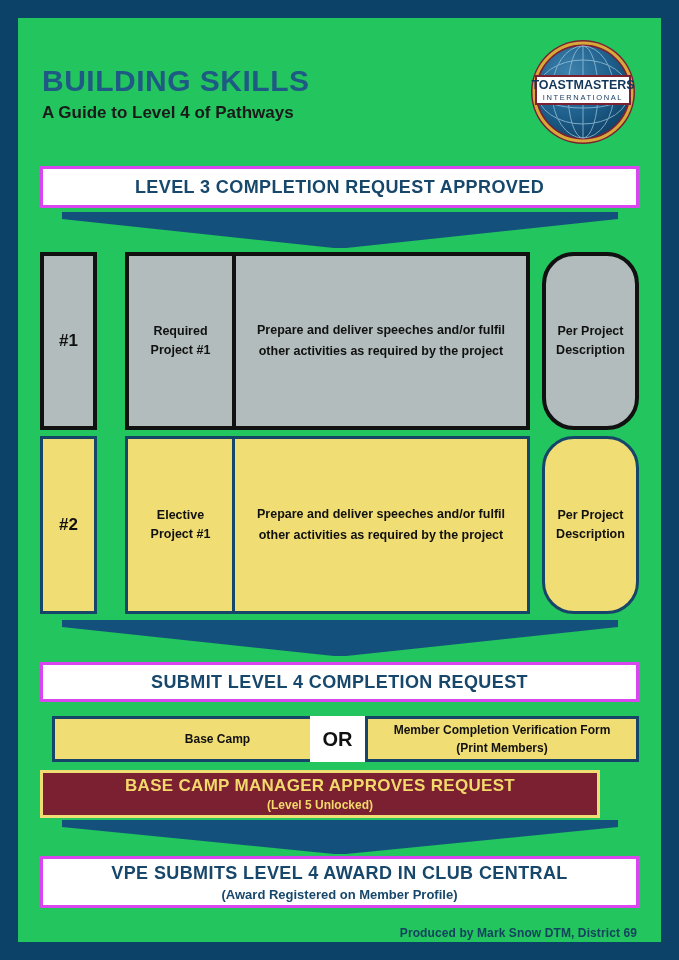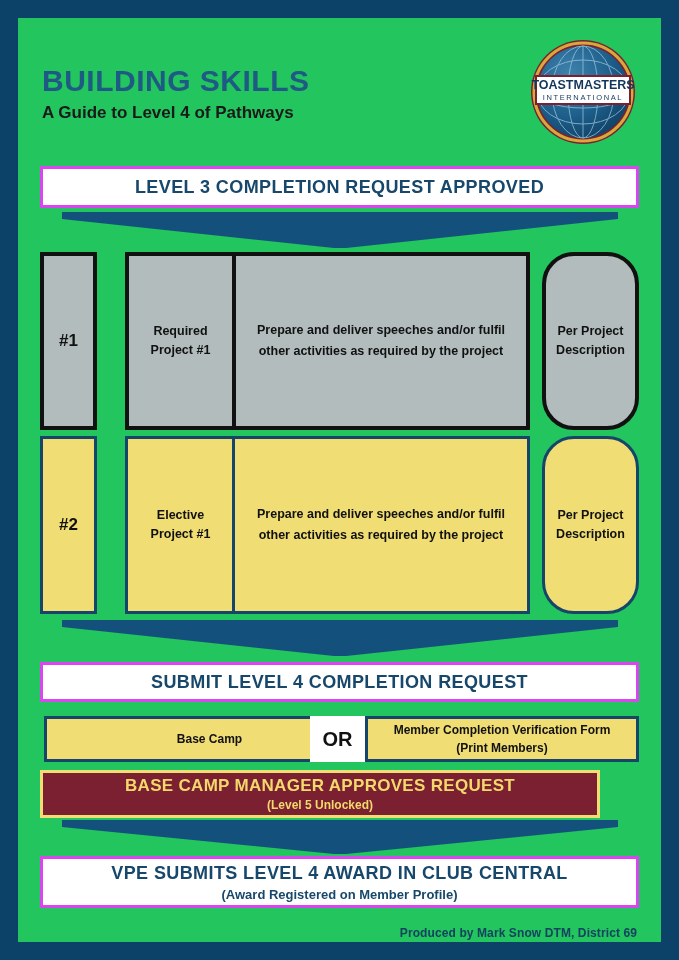--- a/index.html
+++ b/index.html
@@ -157,21 +157,21 @@
     display: flex;
     flex-direction: column;
     align-items: center;
     justify-content: center;
     text-align: center;
     font-weight: bold;
     font-size: 12px;
     color: #111111;
     line-height: 1.5;
   }
-  #or-box-basecamp { left: 4px; width: 290px; padding-left: 41px; }
+  #or-box-basecamp { left: 12px; width: 290px; padding-left: 41px; }
   #or-box-form     { left: 325px; width: 274px; }
   .or-label {
     position: absolute;
     left: 270px;
     top: 0;
     width: 55px;
     height: 46px;
     display: flex;
     align-items: center;
     justify-content: center;

